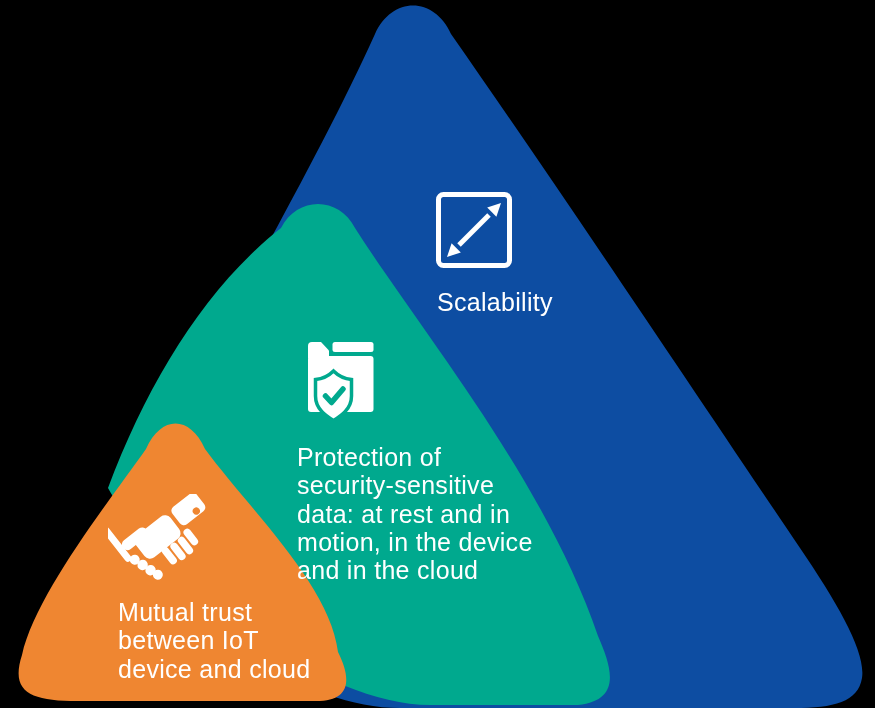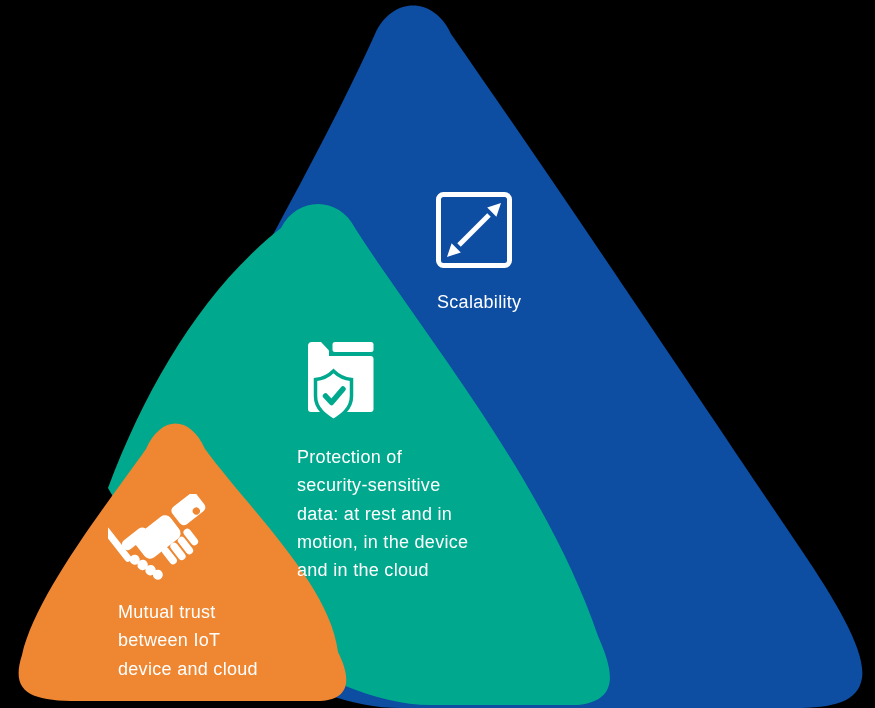--- a/index.html
+++ b/index.html
@@ -4,21 +4,21 @@
 <style>
   html,body{margin:0;padding:0;background:#000;}
   .stage{
     position:relative;width:875px;height:708px;overflow:hidden;
     background:#000;
     font-family:"Liberation Sans","DejaVu Sans",sans-serif;
   }
   .tri-layer{position:absolute;left:0;top:0;}
   .icon{position:absolute;}
   .label{
-    position:absolute;color:#fff;font-size:18px;line-height:28.3px;
+    position:absolute;color:#fff;font-size:25px;line-height:28.3px;
     letter-spacing:0.3px;white-space:pre-line;font-weight:400;
   }
   .label-blue{left:437px;top:288px;}
   .label-teal{left:297px;top:443px;}
   .label-orange{left:118px;top:598px;}
 </style>
 </head>
 <body>
 
 <div class="stage">

